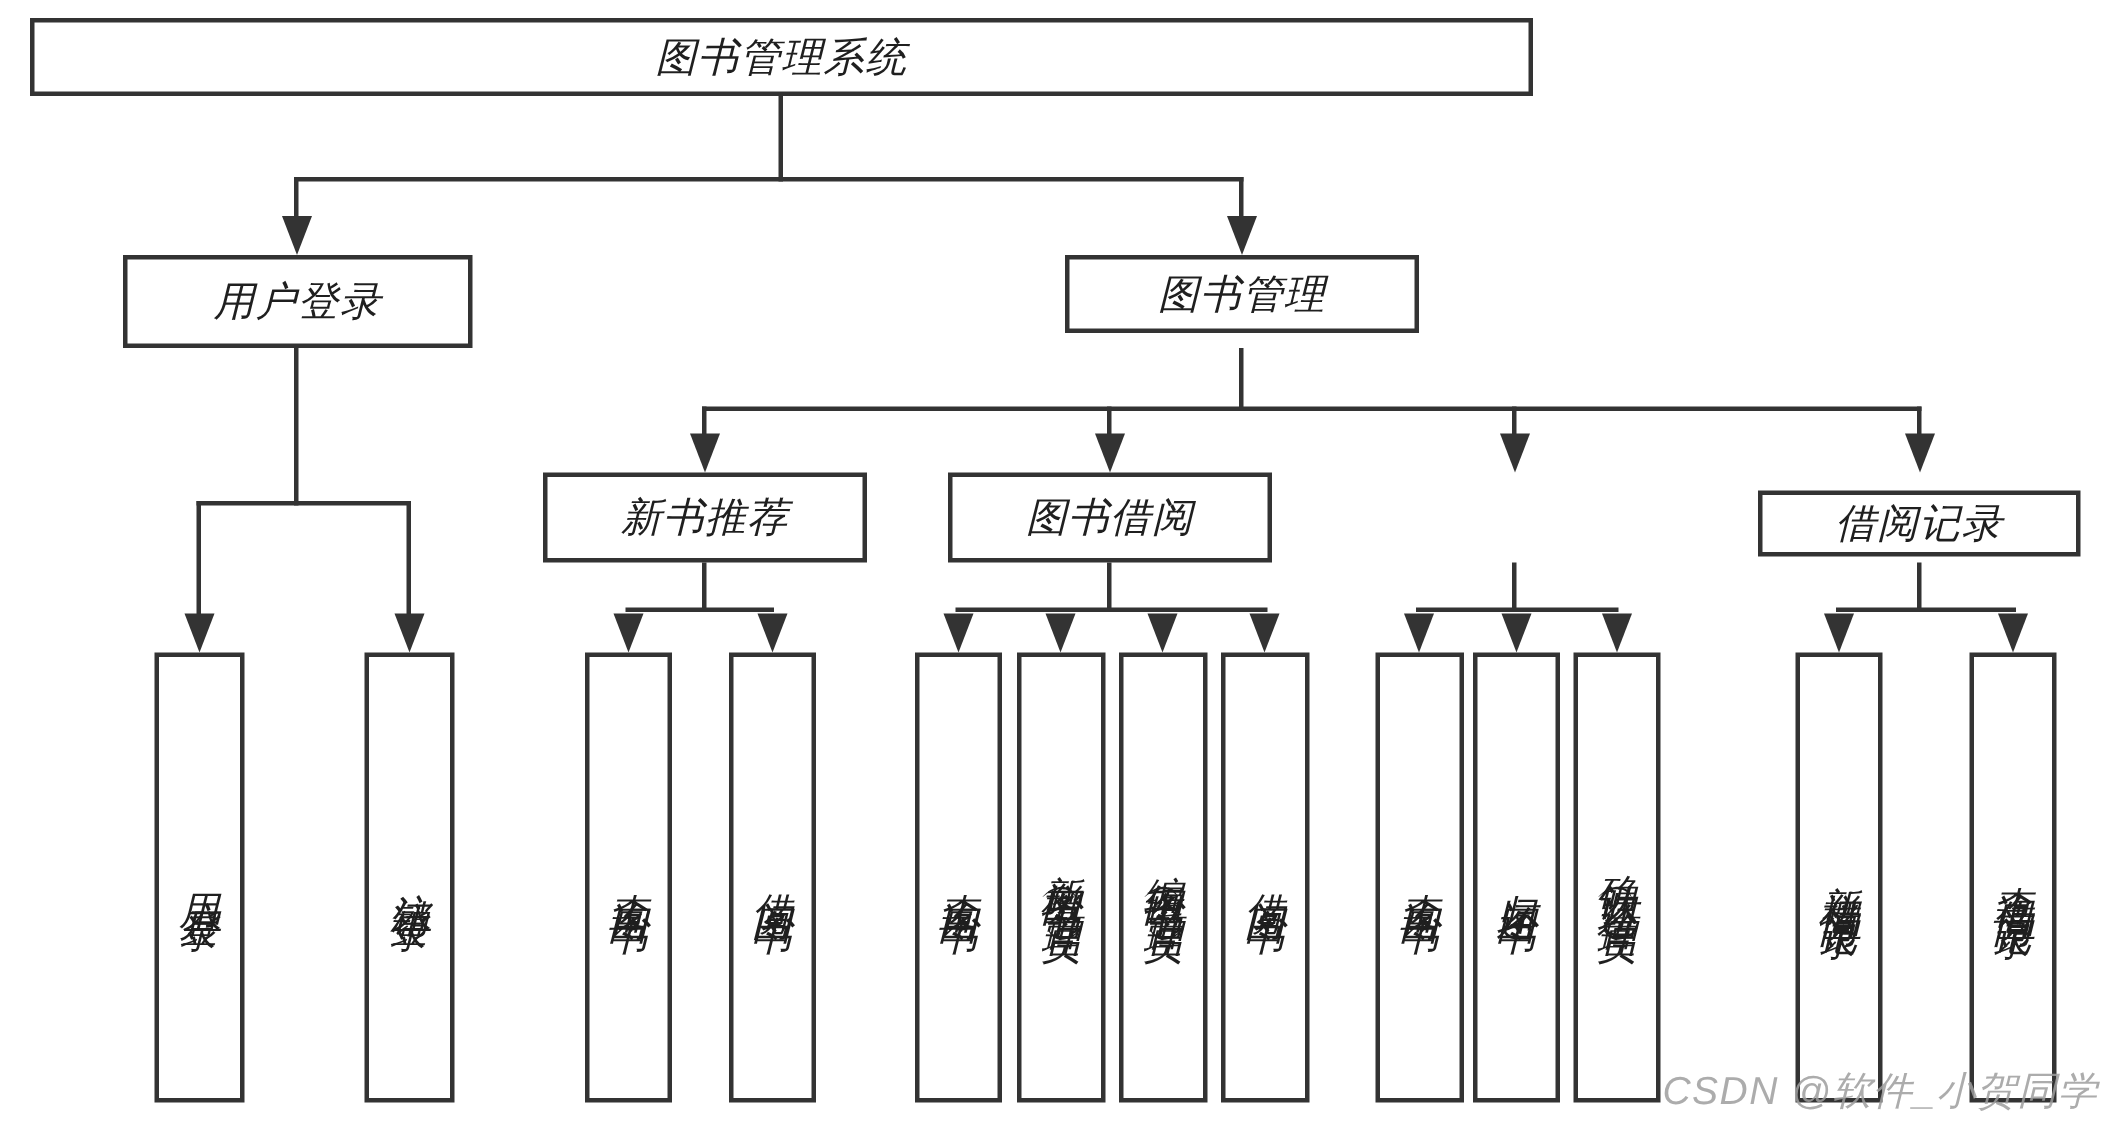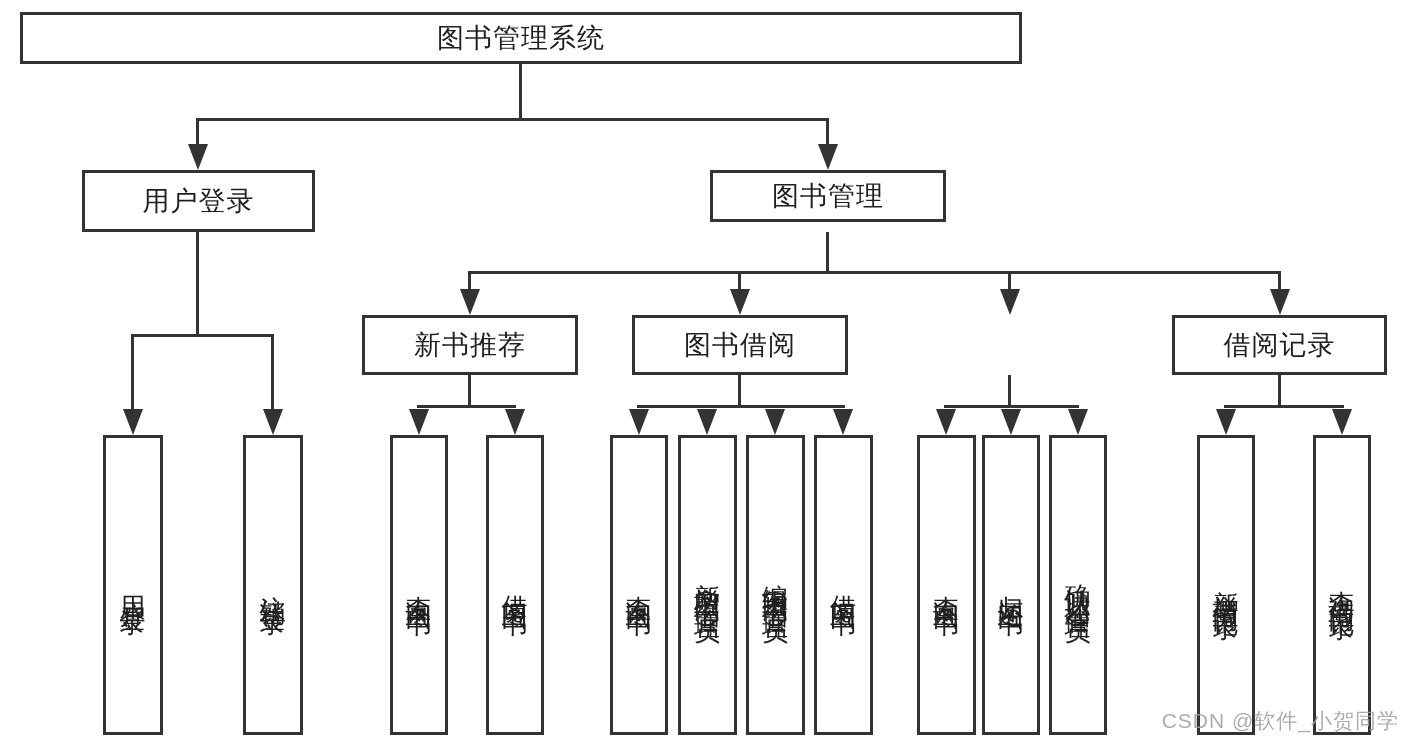--- a/index.html
+++ b/index.html
@@ -2,20 +2,21 @@
 <html><head>
 <meta charset="utf-8">
 <style>
   html,body{margin:0;padding:0;background:#ffffff;}
   #canvas{
     position:relative;
     width:1405px;height:747px;
     background:#ffffff;
     font-family:"Liberation Sans","DejaVu Sans",sans-serif;
     overflow:hidden;
+    font-style:italic;
   }
   .box{
     position:absolute;
     box-sizing:border-box;
     border:3px solid #333333;
     background:#ffffff;
     display:flex;
     align-items:center;
     justify-content:center;
     color:#1f1f1f;
@@ -35,22 +36,22 @@
   .vline{position:absolute;width:3px;background:#333333;}
   .hline{position:absolute;height:3px;background:#333333;}
   .arrow{
     position:absolute;width:0;height:0;
     border-left:10px solid transparent;
     border-right:10px solid transparent;
     border-top:26px solid #333333;
   }
   .watermark{
     position:absolute;
-    right:6px;bottom:12px;
-    font-size:21px;
+    right:6px;bottom:2px;
+    font-size:26px;
     letter-spacing:1px;
     color:rgba(158,158,158,0.85);
     z-index:10;
     white-space:nowrap;
     text-align:center;
   }
 </style>
 </head>
 <body>
 
@@ -66,21 +67,21 @@
   <div class="box h" style="left:710px;top:170px;width:236px;height:52px">
     <span>图书管理</span>
   </div>
 
   <div class="box h" style="left:632px;top:315px;width:216px;height:60px">
     <span>图书借阅</span>
   </div>
   <div class="box h" style="left:362px;top:315px;width:216px;height:60px">
     <span>新书推荐</span>
   </div>
-  <div class="box h" style="left:1172px;top:315px;width:215px;height:60px">
+  <div class="box h" style="left:1172px;top:327px;width:215px;height:44px">
     <span>借阅记录</span>
   </div>
 
   <div class="box v" style="left:103px;top:435px;width:60px;height:300px">
     <span>用户登录</span>
   </div>
   <div class="box v" style="left:243px;top:435px;width:60px;height:300px">
     <span>注销登录</span>
   </div>
 

